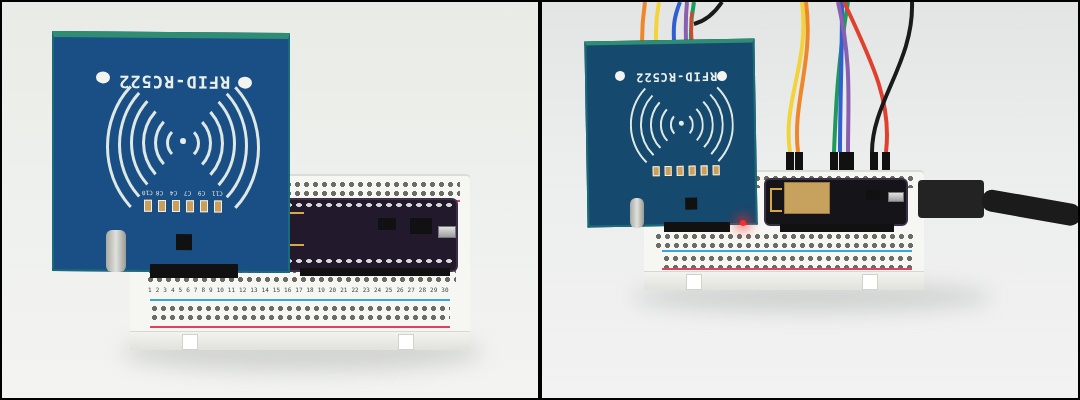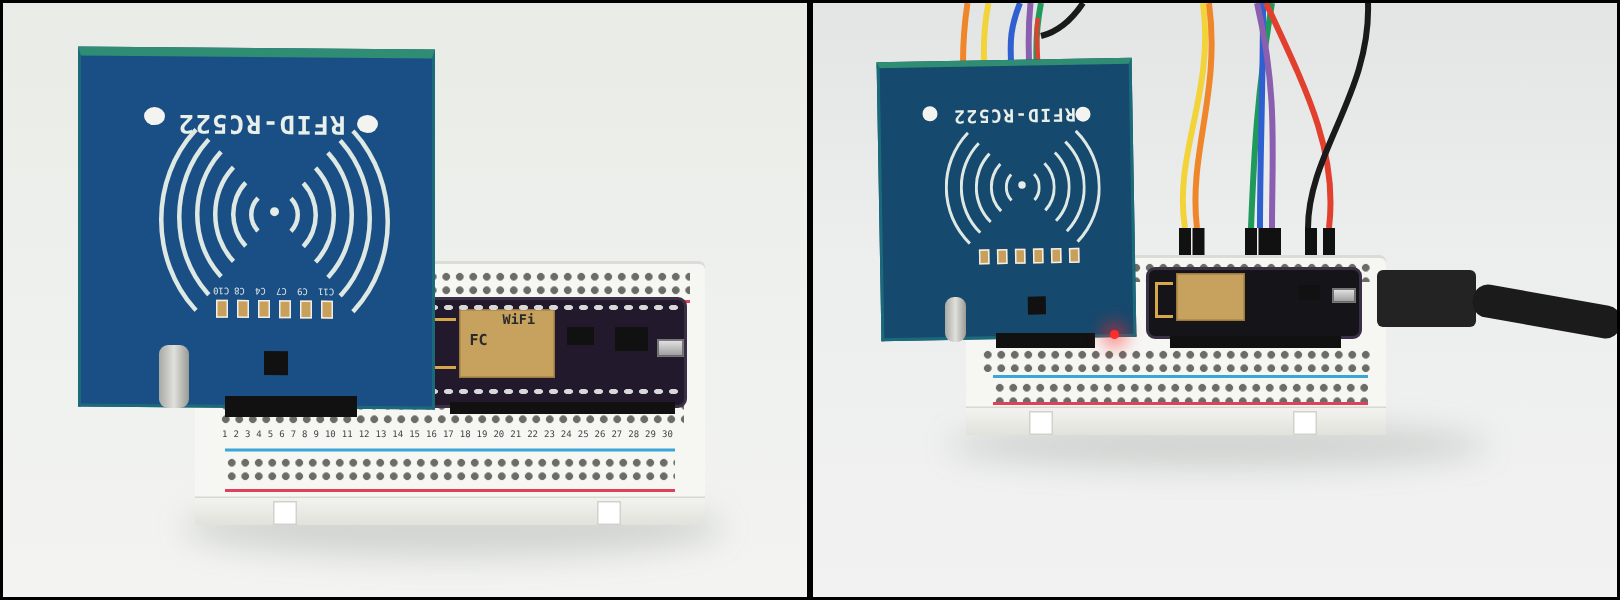--- a/index.html
+++ b/index.html
@@ -86,24 +86,20 @@
     <div class="rail-b" style="left:20px;top:125px;width:300px;"></div>
     <div class="holes" style="left:20px;top:130px;width:300px;height:18px;"></div>
     <div class="rail-r" style="left:20px;top:152px;width:300px;"></div>
     <div class="front" style="height:18px;"></div>
     <div class="tab" style="left:52px;bottom:0;"></div>
     <div class="tab" style="left:268px;bottom:0;"></div>
   </div>
 
   <div class="mcu" style="left:276px;top:196px;width:176px;height:70px;">
     <div class="ant" style="left:8px;top:12px;width:14px;height:30px;"></div>
-    <div class="esp" style="left:26px;top:6px;width:62px;height:44px;">
-      <div class="esp-txt" style="left:28px;top:4px;font-size:9px;font-weight:bold;color:#2a2a2a;">WiFi</div>
-      <div class="esp-txt" style="left:6px;top:18px;font-size:10px;font-weight:bold;color:#2a2a2a;">FC</div>
-    </div>
     <div class="ic" style="left:98px;top:18px;width:18px;height:12px;"></div>
     <div class="ic" style="left:130px;top:18px;width:22px;height:16px;"></div>
     <div class="usb" style="left:158px;top:26px;width:16px;height:10px;"></div>
     <div class="pins" style="top:2px;"></div>
     <div class="pins" style="bottom:6px;"></div>
   </div>
   <div class="header" style="left:298px;top:266px;width:150px;height:8px;"></div>
 
   <div class="rfid" style="left:50px;top:30px;width:234px;height:232px;transform:skewY(0.5deg);">
     <div class="hole" style="left:42px;top:34px;width:14px;height:12px;"></div>

